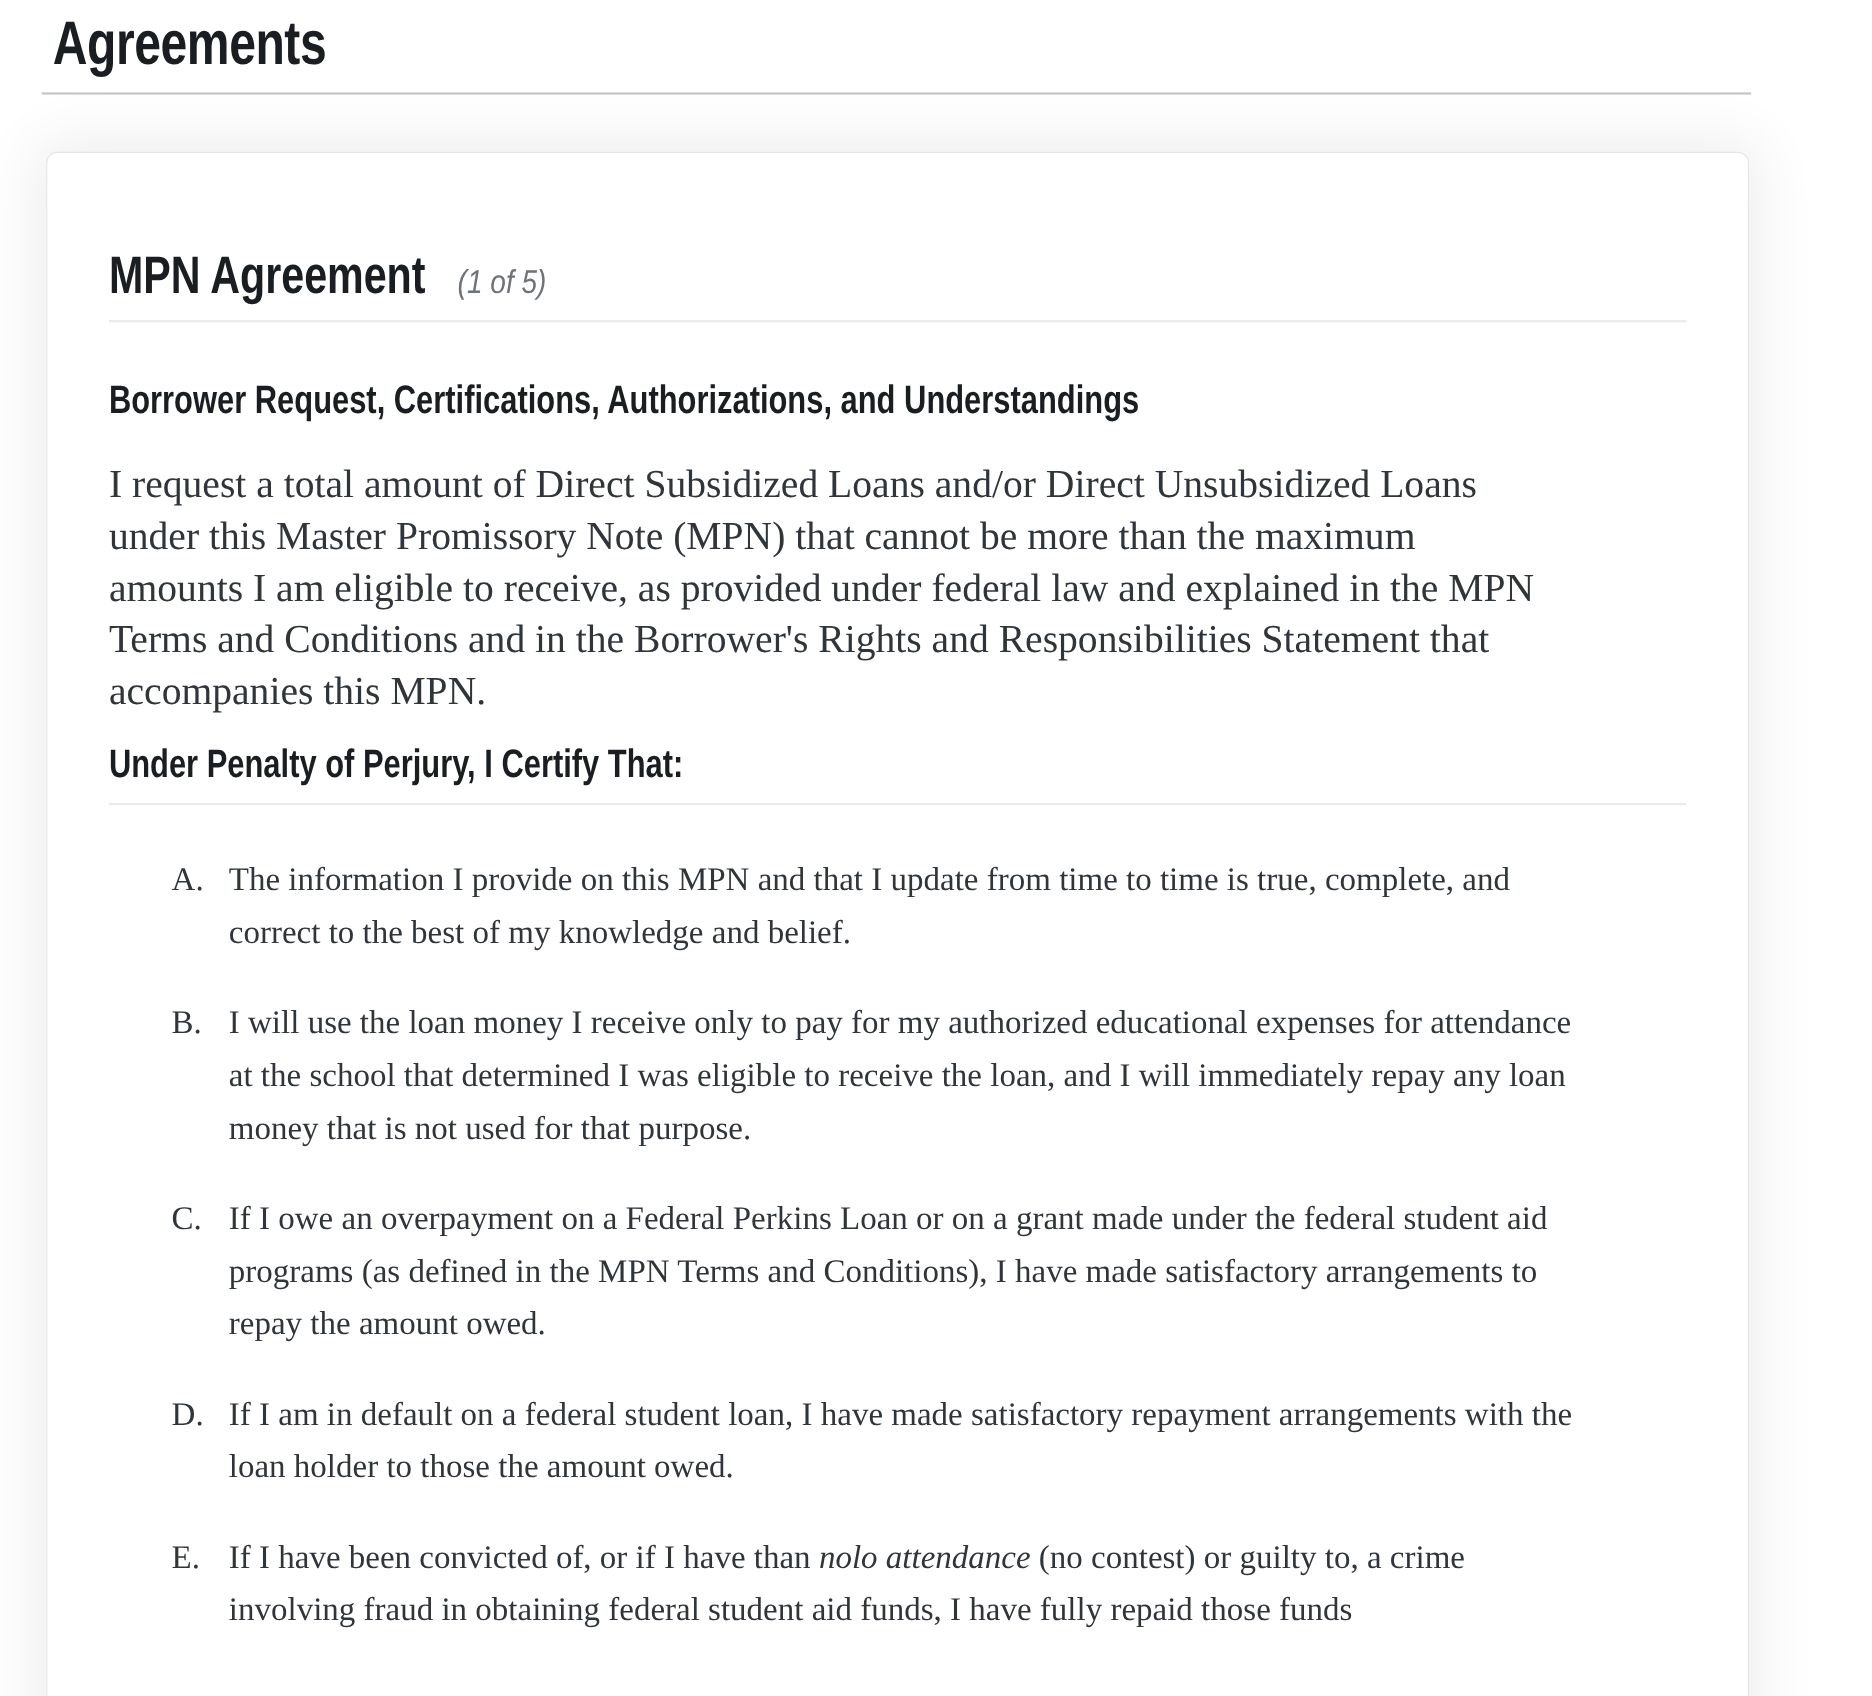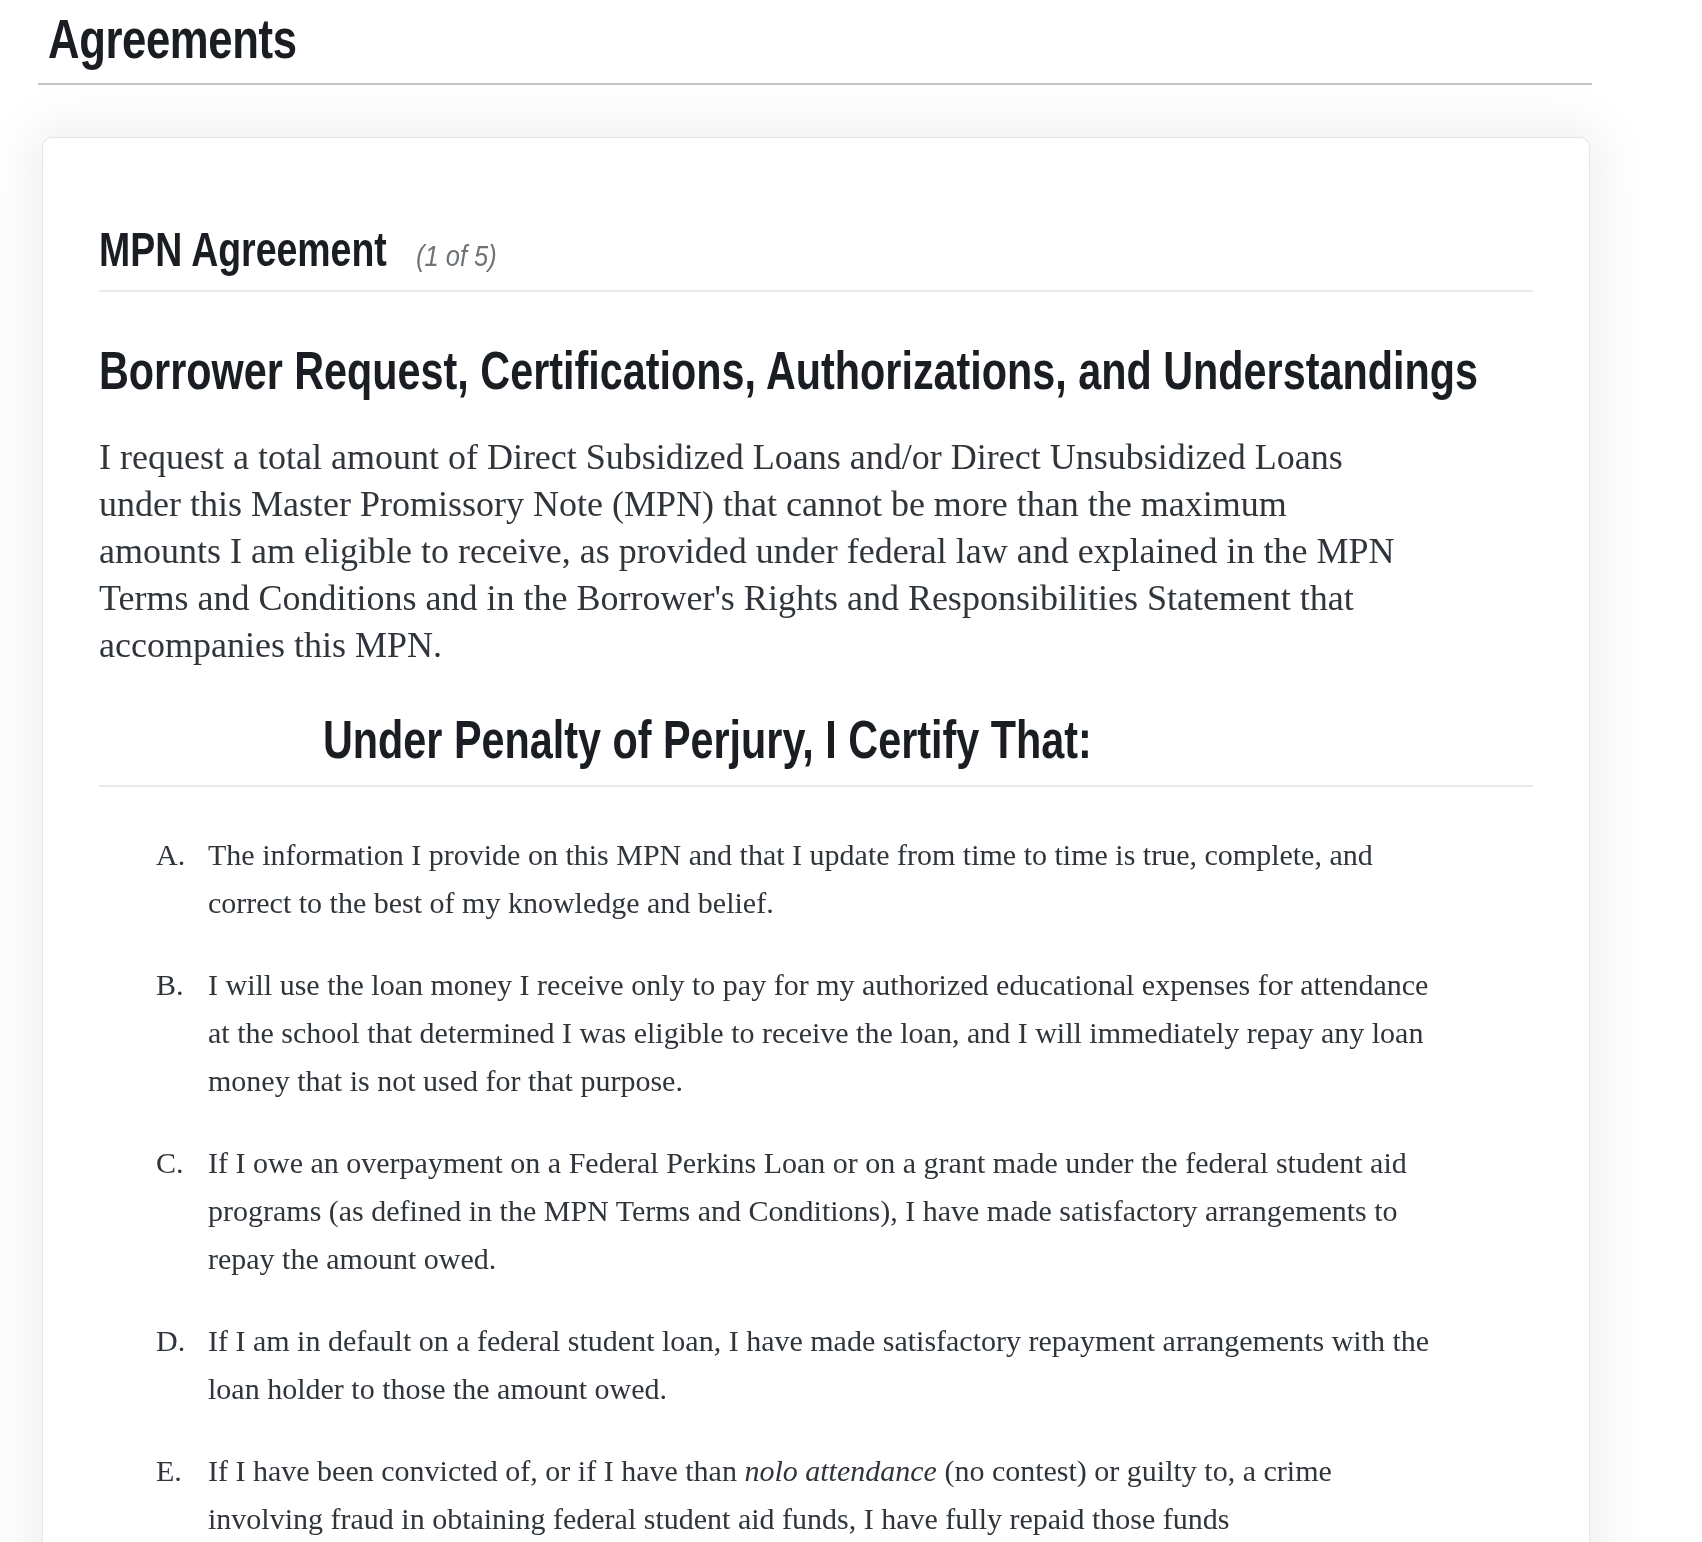--- a/index.html
+++ b/index.html
@@ -64,25 +64,25 @@
     white-space: nowrap;
   }
 
   .inner-rule {
     border: none;
     border-top: 2px solid #e9eaec;
     margin-top: 16px;
   }
 
   .section-heading {
-    font-size: 53px;
+    font-size: 36px;
     line-height: 1;
     margin-top: 52px;
   }
-  .section-heading.second { margin-top: 44px; text-align: center; }
+  .section-heading.second { margin-top: 24px; }
   .rule-below-heading { margin-top: 18px; }
 
   .body-paragraph {
     margin-top: 36px;
     font-size: 36px;
     line-height: 47px;
     max-width: 1306px;
   }
 
   .cert-list {

